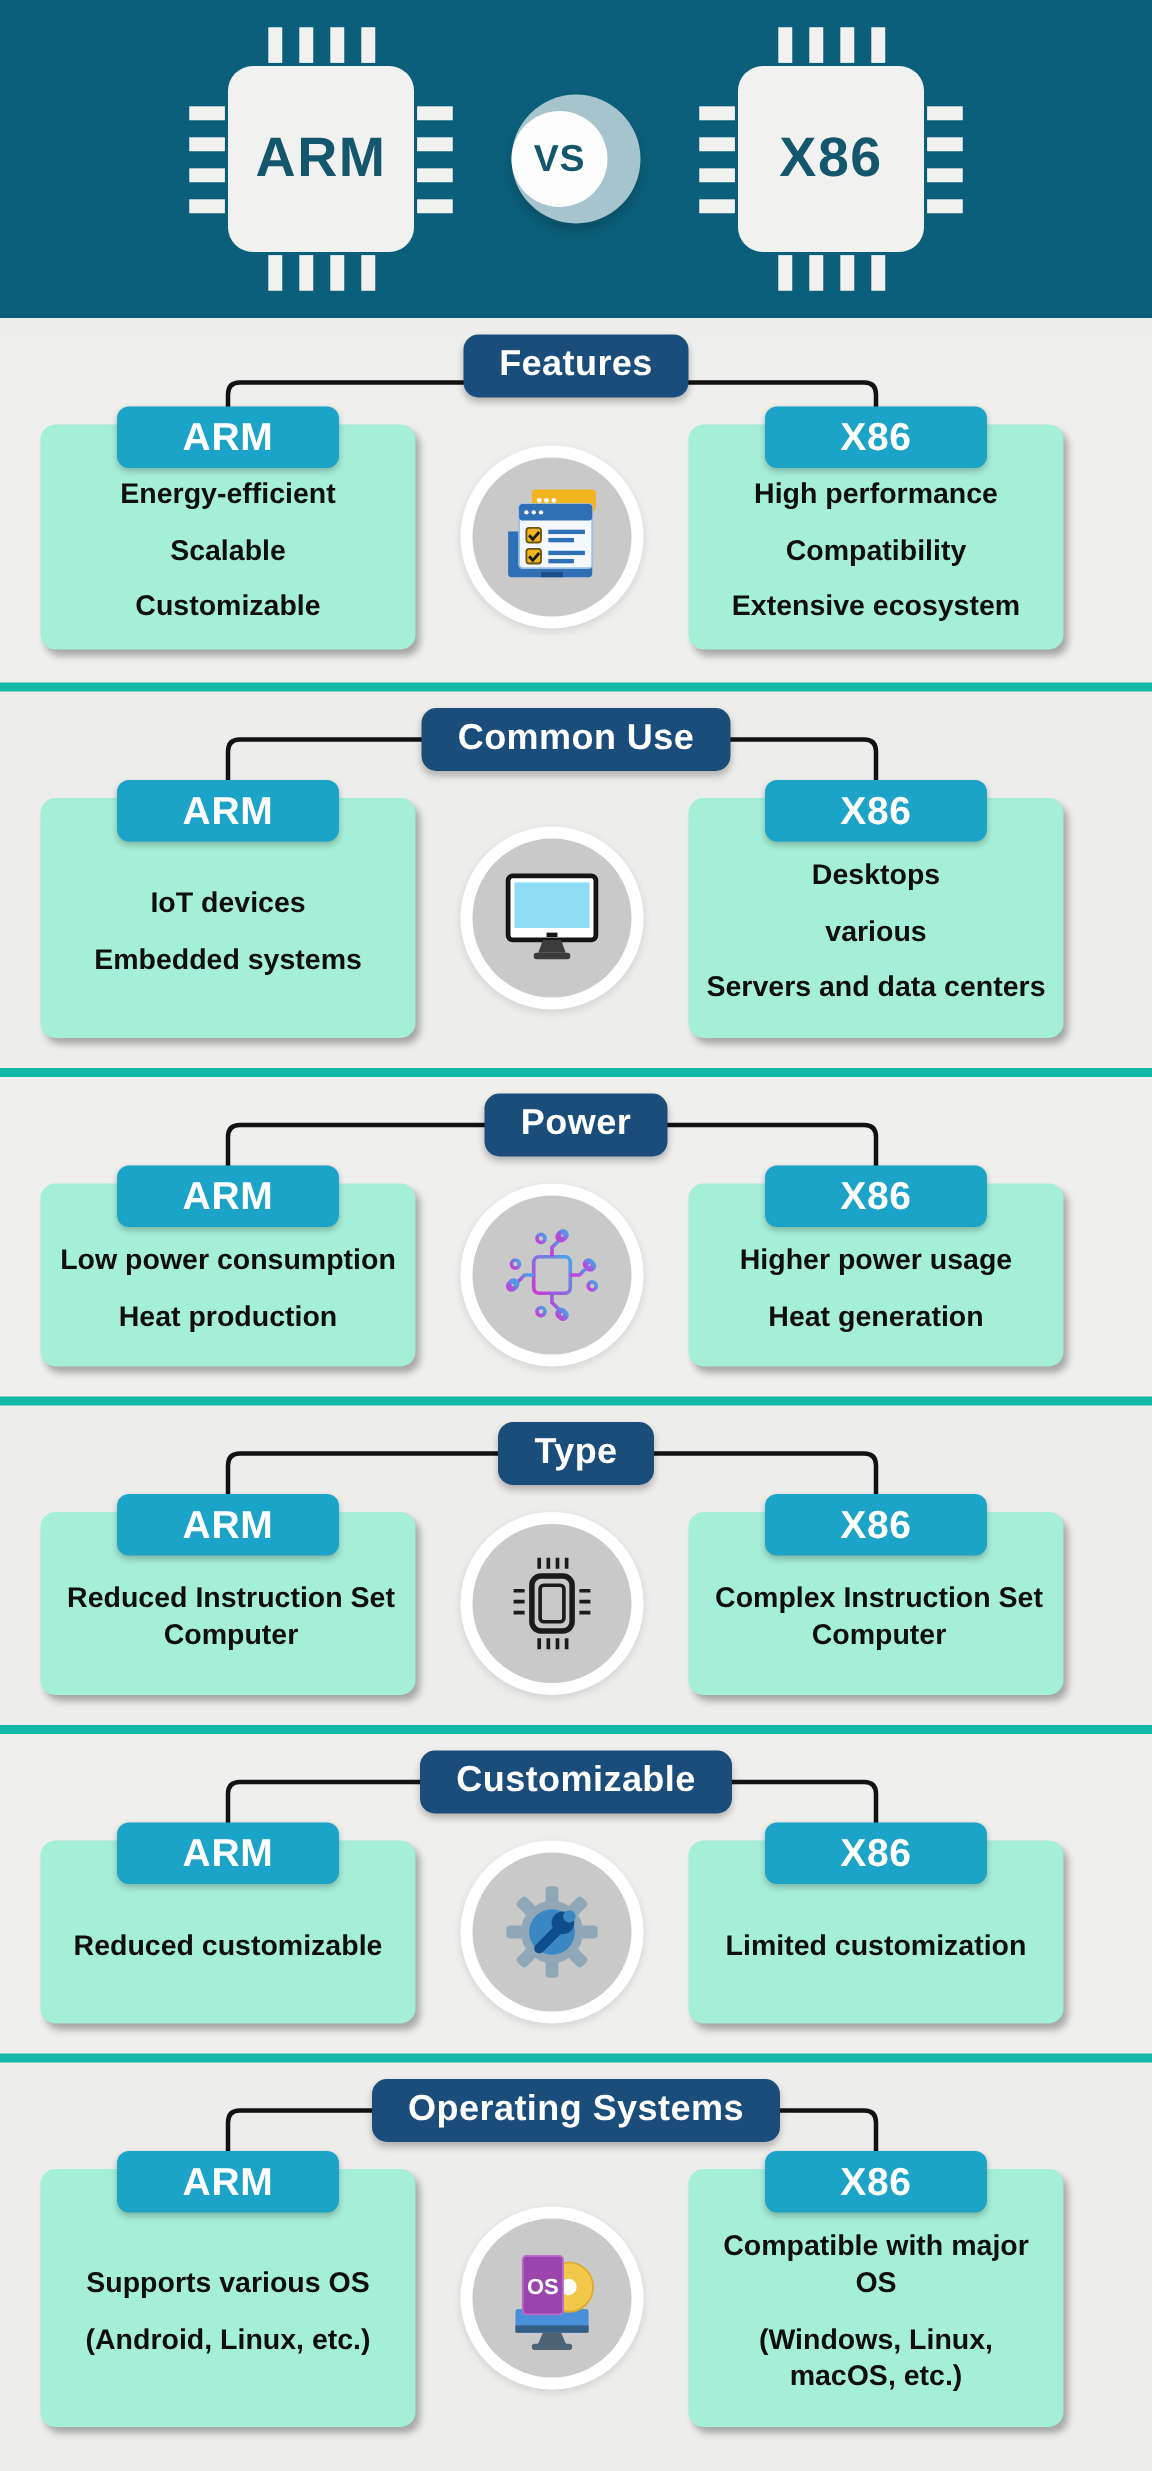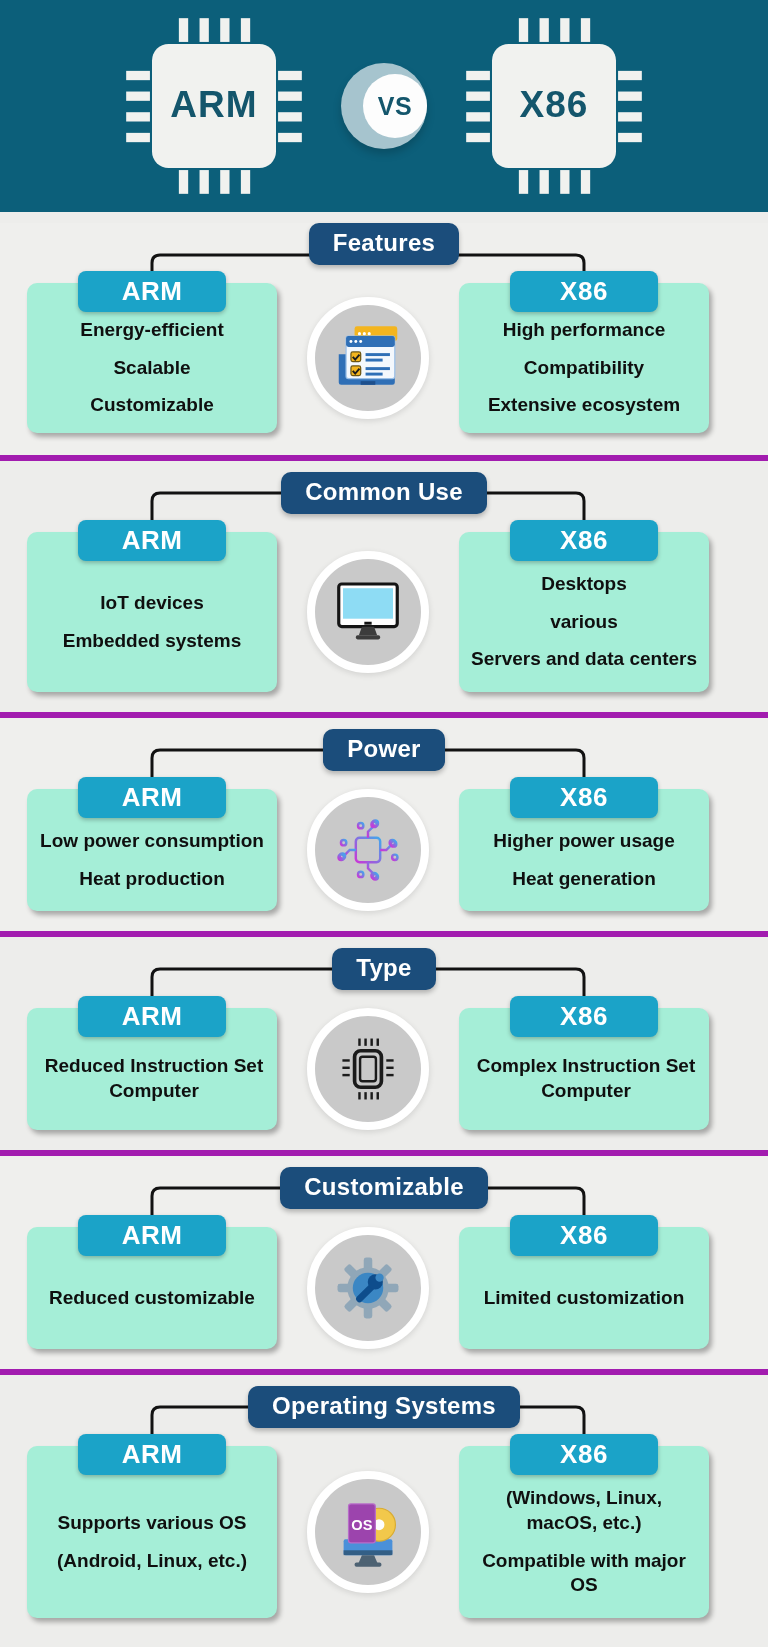--- a/index.html
+++ b/index.html
@@ -6,28 +6,28 @@
   body { font-family:"Liberation Sans","DejaVu Sans",sans-serif; background:#cfcfcf; }
   .app { width:768px; margin:0 auto; background:#ededeb; }
 
   
   .hero { height:212px; background:#0c5f7a; display:flex; align-items:center; justify-content:center; gap:34px; }
   .chip { position:relative; width:186px; height:186px; flex:0 0 auto; }
   .chip svg { width:100%; height:100%; display:block; }
   .chip-label { position:absolute; left:50%; top:50%; transform:translate(-50%,-52%);
     font-size:37px; font-weight:bold; color:#14566c; letter-spacing:1px; }
   .vs-badge { width:86px; height:86px; border-radius:50%; background:#a6c4ce; flex:0 0 auto;
-    display:flex; align-items:center; justify-content:flex-end; box-shadow:0 5px 8px rgba(0,0,0,.18); }
+    display:flex; align-items:center; justify-content:flex-start; box-shadow:0 5px 8px rgba(0,0,0,.18); }
   .vs-inner { width:64px; height:64px; border-radius:50%; background:#fdfdfd;
     display:flex; align-items:center; justify-content:center; }
   .vs-inner span { font-size:25px; font-weight:bold; color:#14566c; letter-spacing:.5px; }
 
   
   .sec { position:relative; background:#ededeb; }
-  .sec + .sec { border-top:6px solid #a21caf; }
+  .sec + .sec { border-top:6px solid #14b8a6; }
   .sec:nth-of-type(odd) { background:#efefed; }
   .sec:nth-of-type(1){ min-height:232px; } .sec:nth-of-type(2){ min-height:240px; }
   .sec:nth-of-type(3){ min-height:196px; } .sec:nth-of-type(4){ min-height:206px; }
   .sec:nth-of-type(5){ min-height:206px; } .sec:nth-of-type(6){ min-height:262px; }
   .sec:nth-of-type(1) .card{ min-height:150px;align-items:center; } .sec:nth-of-type(2) .card{ min-height:160px; }
   .sec:nth-of-type(3) .card{ min-height:108px; } .sec:nth-of-type(4) .card{ min-height:106px;padding-left:16px; }
   .sec:nth-of-type(5) .card{ min-height:118px; } .sec:nth-of-type(6) .card{ min-height:172px; }
 
   .connector { position:absolute; left:27px; top:0; width:682px; height:72px; pointer-events:none; }
   .pill { position:relative; z-index:2; width:max-content; margin:11px auto 12px; background:#1b4d7b;
@@ -416,22 +416,22 @@
     <rect x="16" y="9" width="22" height="32" rx="2" fill="#9c44ad" stroke="#b86cc9"></rect>
     <text class="os-label" x="27" y="30" text-anchor="middle" font-size="12" font-weight="bold" fill="#fff" font-family="Liberation Sans, sans-serif">OS</text>
   </svg>
             </div>
       </div>
       <div class="side">
         <div class="tab">
               <span class="tab-x86">X86</span>
             </div>
         <div class="card list-x86">
+              <div class="card-item">Compatible with major OS</div>
               <div class="card-item">(Windows, Linux, macOS, etc.)</div>
-              <div class="card-item">Compatible with major OS</div>
             </div>
       </div>
     </div>
   </section>
 </div>
 
   <div class="foot">
     
     
   </div>

